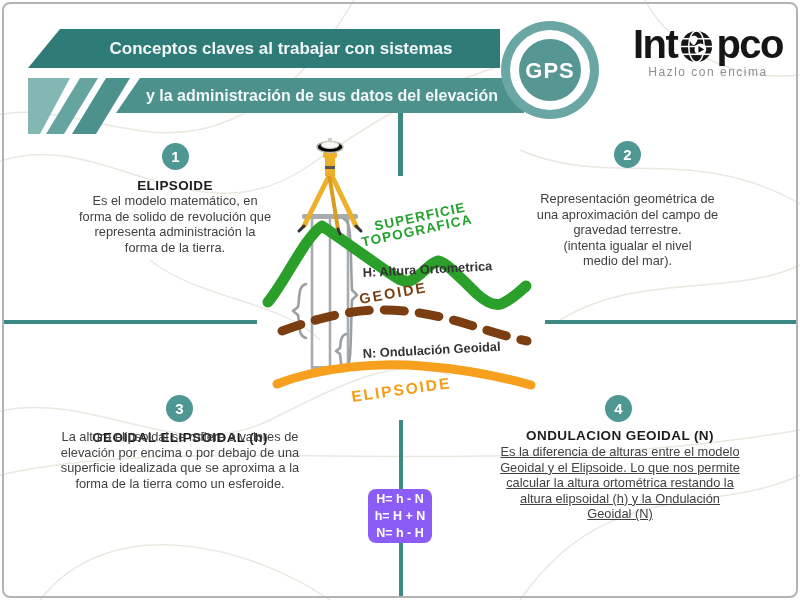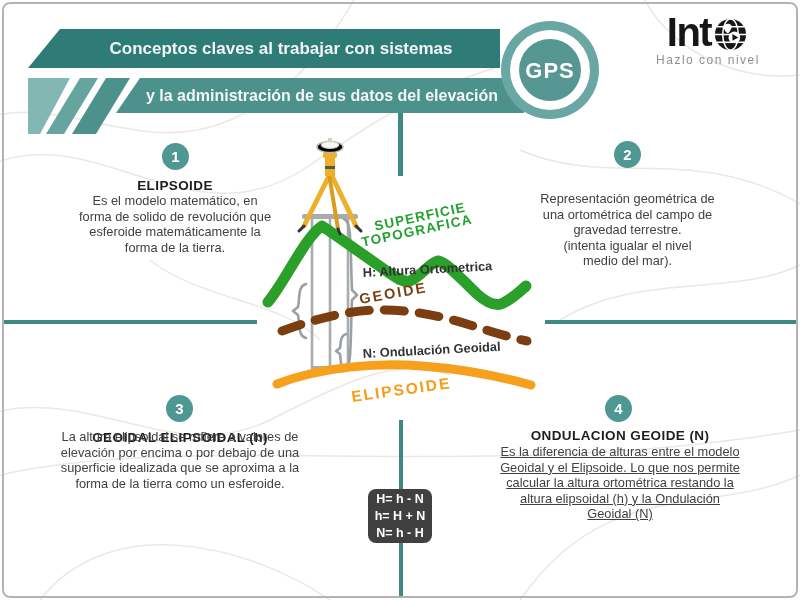--- a/index.html
+++ b/index.html
@@ -10,21 +10,21 @@
   .frame{
     position:absolute;left:2px;top:2px;right:2px;bottom:2px;
     border:2px solid #b3b3b3;border-radius:8px;pointer-events:none;z-index:9;
   }
   svg{display:block;}
   .bg-svg{position:absolute;left:0;top:0;z-index:0;}
   .hdr-svg{position:absolute;left:0;top:0;z-index:3;}
   .diag-svg{position:absolute;left:0;top:0;z-index:1;}
   
   .logo{position:absolute;left:618px;top:12px;width:180px;text-align:center;z-index:4;}
-  .logo-row{display:flex;align-items:center;justify-content:center;gap:1px;}
+  .logo-row{display:flex;align-items:center;justify-content:center;gap:1px;margin-top:12px;}
   .logo-txt{font-size:40px;font-weight:bold;color:#161616;letter-spacing:-1.5px;line-height:40px;}
   .logo-globe{width:35px;height:35px;margin:0 1px;position:relative;top:2px;}
   .logo-tag{font-size:12px;color:#8f8f8f;letter-spacing:1.5px;margin-top:1px;}
   
   .divider{position:absolute;background:#3d8984;z-index:1;}
   .d-hl{left:4px;top:320px;width:253px;height:4px;}
   .d-hr{left:545px;top:320px;width:251px;height:4px;}
   .d-vt{left:398px;top:112px;width:5px;height:64px;}
   .d-vb{left:399px;top:420px;width:4px;height:177px;}
   
@@ -36,21 +36,21 @@
   .sec-title{
     position:absolute;font-size:13.5px;font-weight:bold;color:#1d1d1d;
     text-align:center;letter-spacing:.4px;z-index:2;
   }
   .sec-body{
     position:absolute;font-size:12.8px;line-height:15.6px;color:#414141;
     text-align:center;white-space:pre-line;z-index:2;
   }
   
   .formula-box{
-    position:absolute;left:368px;top:489px;width:64px;height:54px;background:#404040;
+    position:absolute;left:368px;top:489px;width:64px;height:54px;background:#8b5cf6;
     border-radius:8px;color:#fff;font-weight:bold;font-size:12.5px;line-height:17px;
     display:flex;align-items:center;justify-content:center;text-align:center;
     white-space:pre-line;z-index:2;
   }
 </style>
 </head>
 <body>
 
 <div class="page">
 
@@ -96,52 +96,53 @@
         <g stroke="#ffffff" stroke-width="1.6" fill="none">
           <ellipse cx="18" cy="18" rx="8" ry="16"></ellipse>
           <line x1="2" y1="18" x2="34" y2="18"></line>
           <line x1="4" y1="10" x2="32" y2="10"></line>
           <line x1="4" y1="26" x2="32" y2="26"></line>
         </g>
         <path d="M12 8 C15 6,20 7,19 11 C18 14,16 18,14 16 C11 13,10 10,12 8 Z" fill="#ffffff"></path>
         <circle cx="22" cy="21" r="6" fill="#ffffff"></circle>
         <path d="M20 17.5 L26 21 L20 24.5 Z" fill="#161616"></path>
       </svg>
+      <span class="logo-txt">pco</span>
     </div>
-    <div class="logo-tag">Hazlo con nivel</div>
+    <div class="logo-tag">Hazlo con encima</div>
   </div>
 
   <div class="divider d-hl"></div>
   <div class="divider d-hr"></div>
   <div class="divider d-vt"></div>
   <div class="divider d-vb"></div>
 
   <div class="num-circle" style="left:162px;top:143px;">1</div>
   <div class="sec-title" style="left:40px;top:178px;width:270px;">ELIPSOIDE</div>
   <div class="sec-body" style="left:40px;top:193px;width:270px;">Es el modelo matemático, en
 forma de solido de revolución que
-esferoide matemáticamente la
+representa administración la
 forma de la tierra.</div>
 
   <div class="num-circle" style="left:614px;top:141px;">2</div>
   <div class="sec-body" style="left:495px;top:191px;width:265px;">Representación geométrica de
-una ortométrica del campo de
+una aproximación del campo de
 gravedad terrestre.
 (intenta igualar el nivel
 medio del mar).</div>
 
   <div class="num-circle" style="left:166px;top:395px;">3</div>
   <div class="sec-title" style="left:30px;top:430px;width:300px;">GEOIDAL ELIPSOIDAL (h)</div>
   <div class="sec-body" style="left:30px;top:429px;width:300px;">La altura elipsoidal se refiere a valores de
 elevación por encima o por debajo de una
 superficie idealizada que se aproxima a la
 forma de la tierra como un esferoide.</div>
 
   <div class="num-circle" style="left:605px;top:395px;">4</div>
-  <div class="sec-title" style="left:470px;top:428px;width:300px;">ONDULACION GEOIDE (N)</div>
+  <div class="sec-title" style="left:470px;top:428px;width:300px;">ONDULACION GEOIDAL (N)</div>
   <div class="sec-body" style="left:470px;top:444px;width:300px;text-decoration:underline;">Es la diferencia de alturas entre el modelo
 Geoidal y el Elipsoide. Lo que nos permite
 calcular la altura ortométrica restando la
 altura elipsoidal (h) y la Ondulación
 Geoidal (N)</div>
 
   <svg class="diag-svg" width="800" height="600" viewBox="0 0 800 600">
 
     <g>
       <rect x="302" y="214" width="56" height="5" rx="2" fill="#a9acae"></rect>

